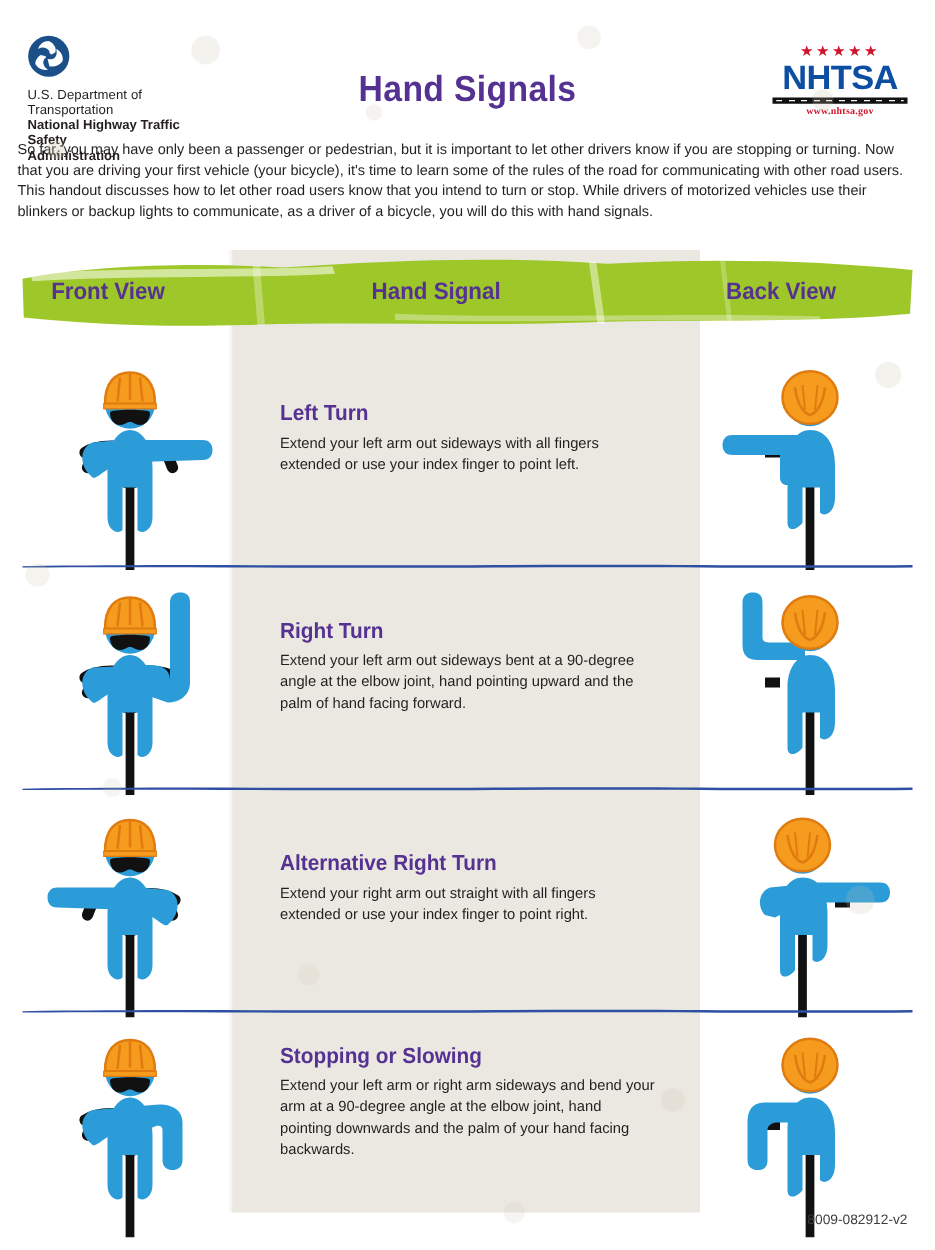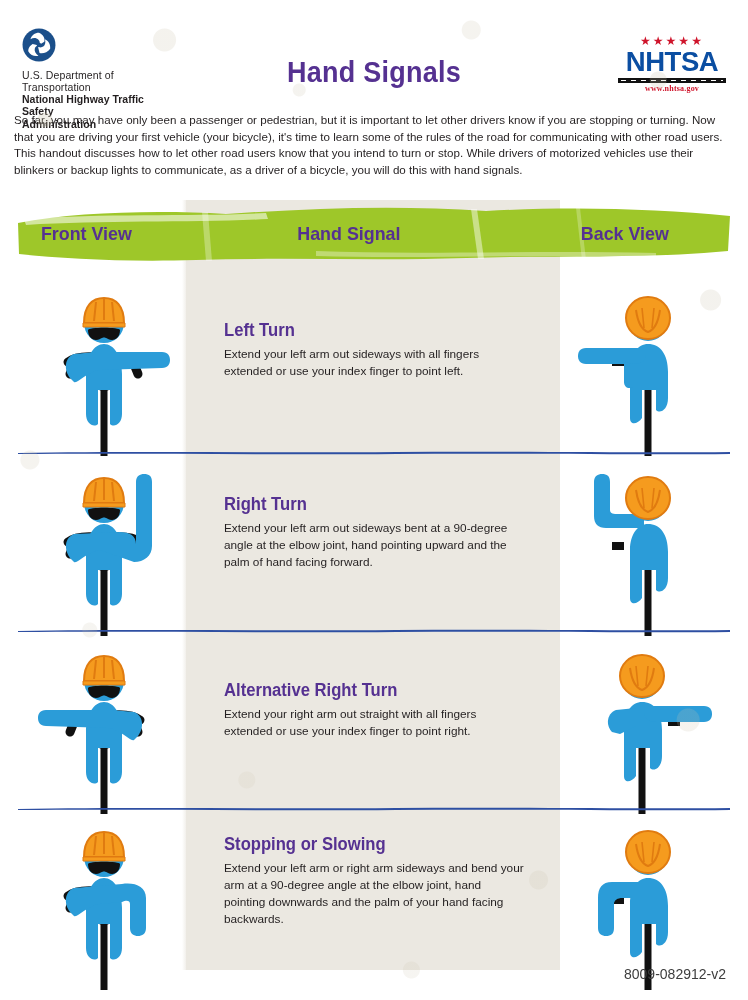--- a/index.html
+++ b/index.html
@@ -74,21 +74,21 @@
   .txt{position:absolute;left:224px;top:0;width:300px;}
   .hd{font-size:17.5px;font-weight:bold;color:#553191;margin-bottom:5px;
     font-family:"Liberation Sans Narrow","Liberation Sans",sans-serif;transform:scaleX(.95);
     transform-origin:left center;}
   .bd{font-size:11.8px;line-height:17px;color:#231f20;
     font-family:"Liberation Sans Narrow","Liberation Sans",sans-serif;}
 
   .sep{position:absolute;left:16px;width:716px;height:5px;z-index:4;}
   .sep svg{display:block;}
 
-  .footcode{position:absolute;right:22px;bottom:18px;font-size:14px;color:#3d3d3d;
+  .footcode{position:absolute;right:22px;bottom:18px;font-size:11px;color:#3d3d3d;
     font-family:"Liberation Sans",sans-serif;z-index:6;}
 </style>
 </head>
 <body>
 
 <div class="page">
 
   <div class="beige"></div>
 
   <div class="dot-logo">

